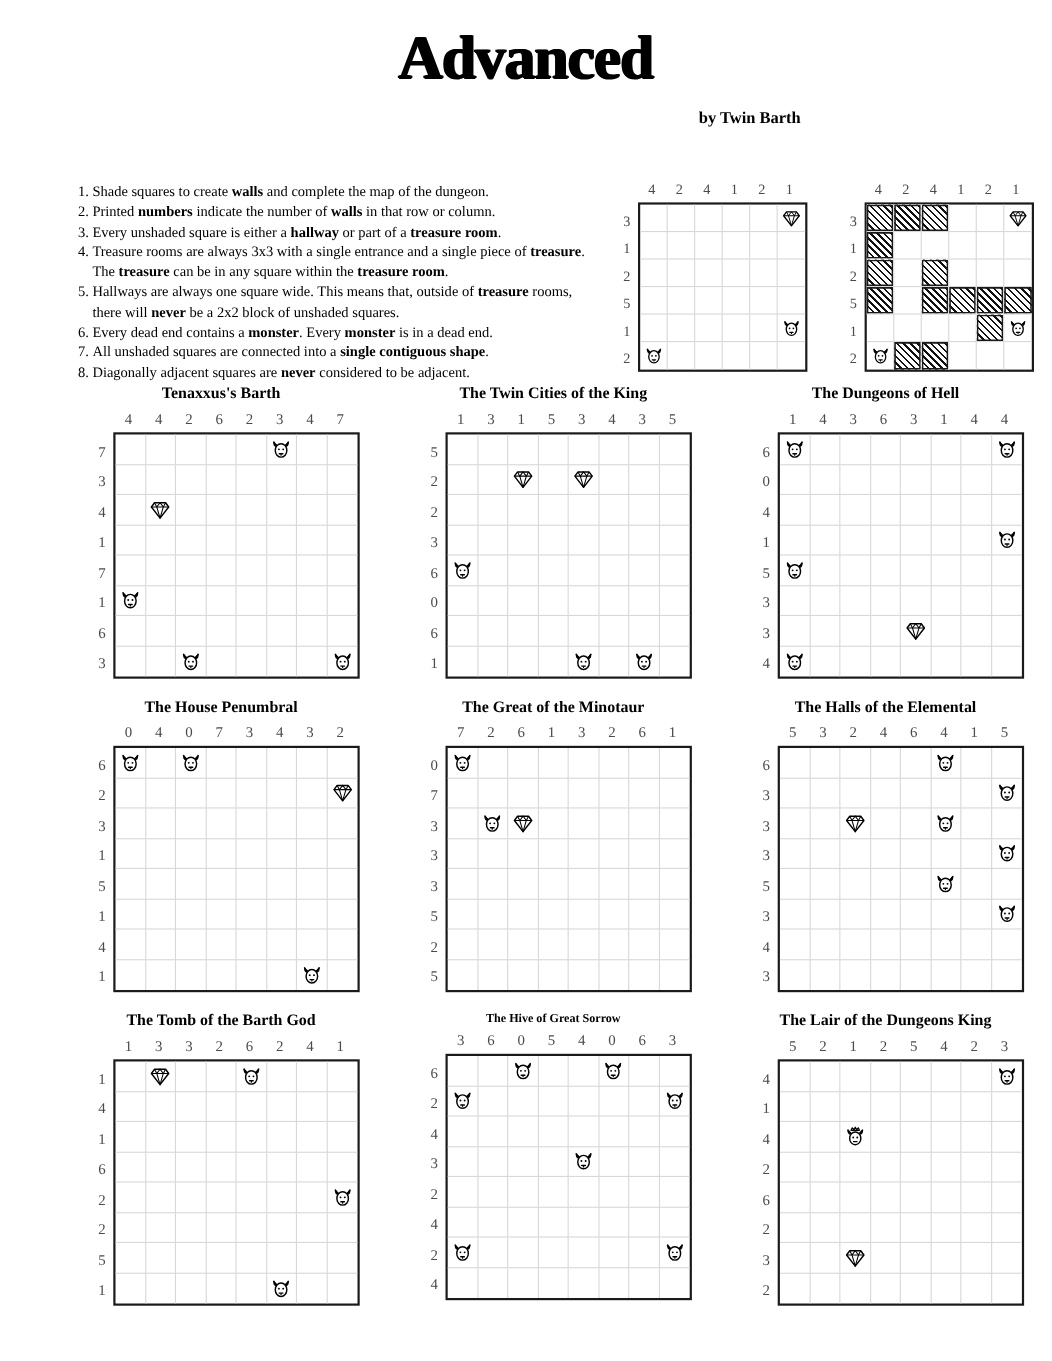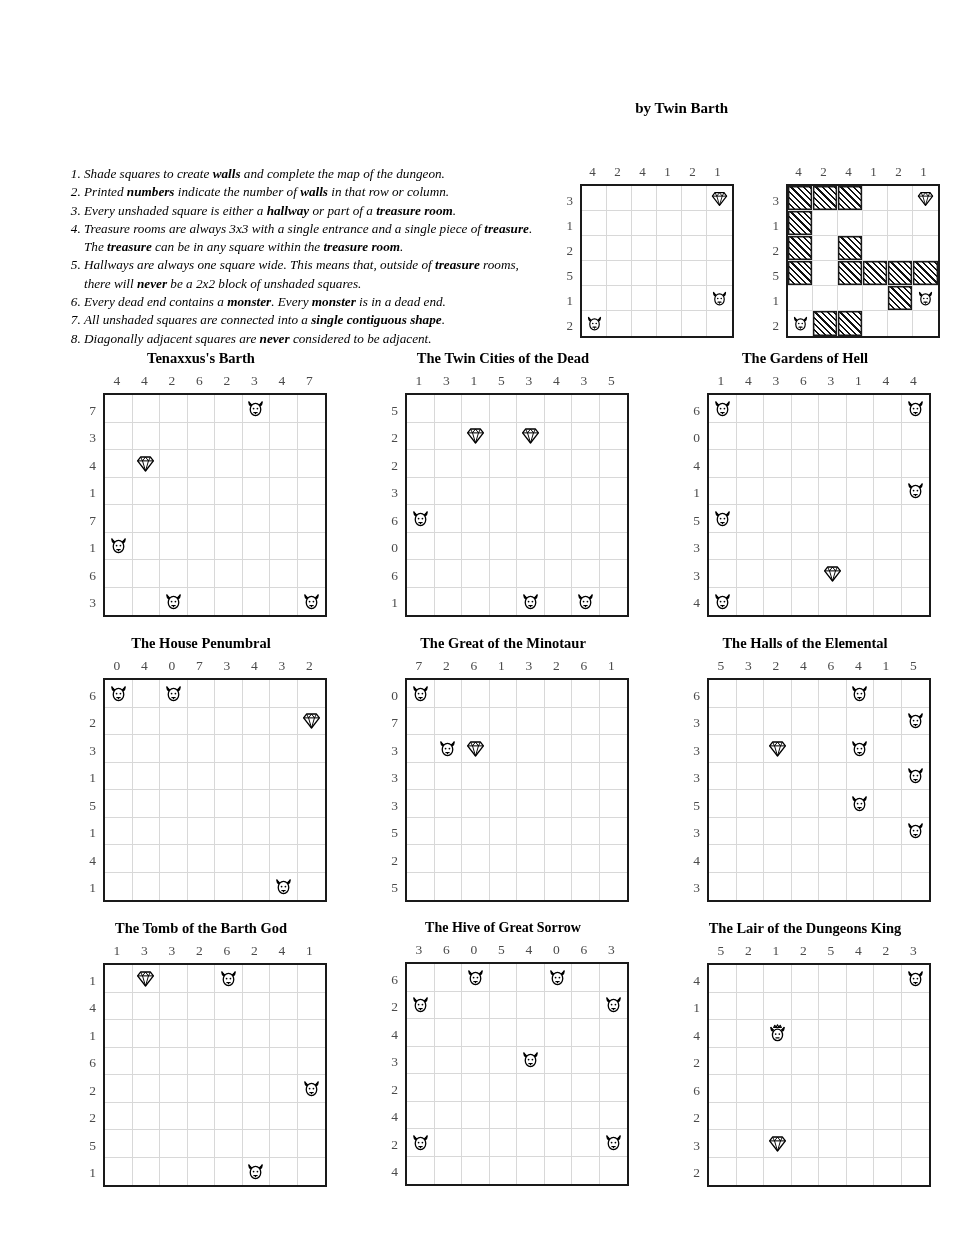--- a/index.html
+++ b/index.html
@@ -73,21 +73,20 @@
     position: absolute;
     top: 165px;
     left: 0;
     width: 956px;
     display: flex;
     align-items: flex-start;
   }
   .rules {
     margin-left: 62px;
     width: 480px;
-    font-style: italic;
   }
   .rules ol {
     margin: 0;
     padding-left: 22px;
     font-size: 13.2px;
     line-height: 1.385;
   }
   .rules li { margin: 0; padding: 0; }
   .rules b { font-weight: bold; }
 
@@ -168,20 +167,21 @@
     justify-content: flex-start;
     margin-bottom: 18px;
   }
   .slot { width: 318px; display: flex; justify-content: center; }
   .slot-first { margin-left: 50px; }
 </style>
 </head>
 <body>
 
 <div class="header">
+  <div class="logo-line1">Advanced</div>
   <div class="byline">by Twin Barth</div>
 </div>
 
 <div class="top-section">
   <div class="rules">
     <ol id="rules-ol">
         <li>Shade squares to create <b>walls</b> and complete the map of the dungeon.</li>
         <li>Printed <b>numbers</b> indicate the number of <b>walls</b> in that row or column.</li>
         <li>Every unshaded square is either a <b>hallway</b> or part of a <b>treasure room</b>.</li>
         <li>Treasure rooms are always 3x3 with a single entrance and a single piece of <b>treasure</b>. The <b>treasure</b> can be in any square within the <b>treasure room</b>.</li>
@@ -538,21 +538,21 @@
   </svg>
                   </span>
                 </div>
               </div>
             </div>
           </div>
         </div>
       </div>
       <div class="slot">
         <div class="puzzle">
-          <div class="puzzle-title" style="font-size: 14.5px; width: 252px;">The Twin Cities of the Dead</div>
+          <div class="puzzle-title" style="font-size: 14.5px; width: 252px;">The Twin Cities of the King</div>
           <div class="grid-wrap">
             <div class="rowclues" style="width: 28px;">
               <div class="rowclue" style="height: 27.5px; font-size: 13.5px;">5</div>
               <div class="rowclue" style="height: 27.5px; font-size: 13.5px;">2</div>
               <div class="rowclue" style="height: 27.5px; font-size: 13.5px;">2</div>
               <div class="rowclue" style="height: 27.5px; font-size: 13.5px;">3</div>
               <div class="rowclue" style="height: 27.5px; font-size: 13.5px;">6</div>
               <div class="rowclue" style="height: 27.5px; font-size: 13.5px;">0</div>
               <div class="rowclue" style="height: 27.5px; font-size: 13.5px;">6</div>
               <div class="rowclue" style="height: 27.5px; font-size: 13.5px;">1</div>
@@ -690,21 +690,21 @@
                   </span>
                 </div>
                 <div class="cell lastcol lastrow"></div>
               </div>
             </div>
           </div>
         </div>
       </div>
       <div class="slot">
         <div class="puzzle">
-          <div class="puzzle-title" style="font-size: 14.5px; width: 252px;">The Gardens of Hell</div>
+          <div class="puzzle-title" style="font-size: 14.5px; width: 252px;">The Dungeons of Hell</div>
           <div class="grid-wrap">
             <div class="rowclues" style="width: 28px;">
               <div class="rowclue" style="height: 27.5px; font-size: 13.5px;">6</div>
               <div class="rowclue" style="height: 27.5px; font-size: 13.5px;">0</div>
               <div class="rowclue" style="height: 27.5px; font-size: 13.5px;">4</div>
               <div class="rowclue" style="height: 27.5px; font-size: 13.5px;">1</div>
               <div class="rowclue" style="height: 27.5px; font-size: 13.5px;">5</div>
               <div class="rowclue" style="height: 27.5px; font-size: 13.5px;">3</div>
               <div class="rowclue" style="height: 27.5px; font-size: 13.5px;">3</div>
               <div class="rowclue" style="height: 27.5px; font-size: 13.5px;">4</div>
@@ -1461,21 +1461,21 @@
                 </div>
                 <div class="cell lastrow"></div>
                 <div class="cell lastcol lastrow"></div>
               </div>
             </div>
           </div>
         </div>
       </div>
       <div class="slot">
         <div class="puzzle">
-          <div class="puzzle-title" style="font-size: 14px; width: 252px;">The Hive of Great Sorrow</div>
+          <div class="puzzle-title" style="font-size: 11px; width: 252px;">The Hive of Great Sorrow</div>
           <div class="grid-wrap">
             <div class="rowclues" style="width: 28px;">
               <div class="rowclue" style="height: 27.5px; font-size: 13.5px;">6</div>
               <div class="rowclue" style="height: 27.5px; font-size: 13.5px;">2</div>
               <div class="rowclue" style="height: 27.5px; font-size: 13.5px;">4</div>
               <div class="rowclue" style="height: 27.5px; font-size: 13.5px;">3</div>
               <div class="rowclue" style="height: 27.5px; font-size: 13.5px;">2</div>
               <div class="rowclue" style="height: 27.5px; font-size: 13.5px;">4</div>
               <div class="rowclue" style="height: 27.5px; font-size: 13.5px;">2</div>
               <div class="rowclue" style="height: 27.5px; font-size: 13.5px;">4</div>

